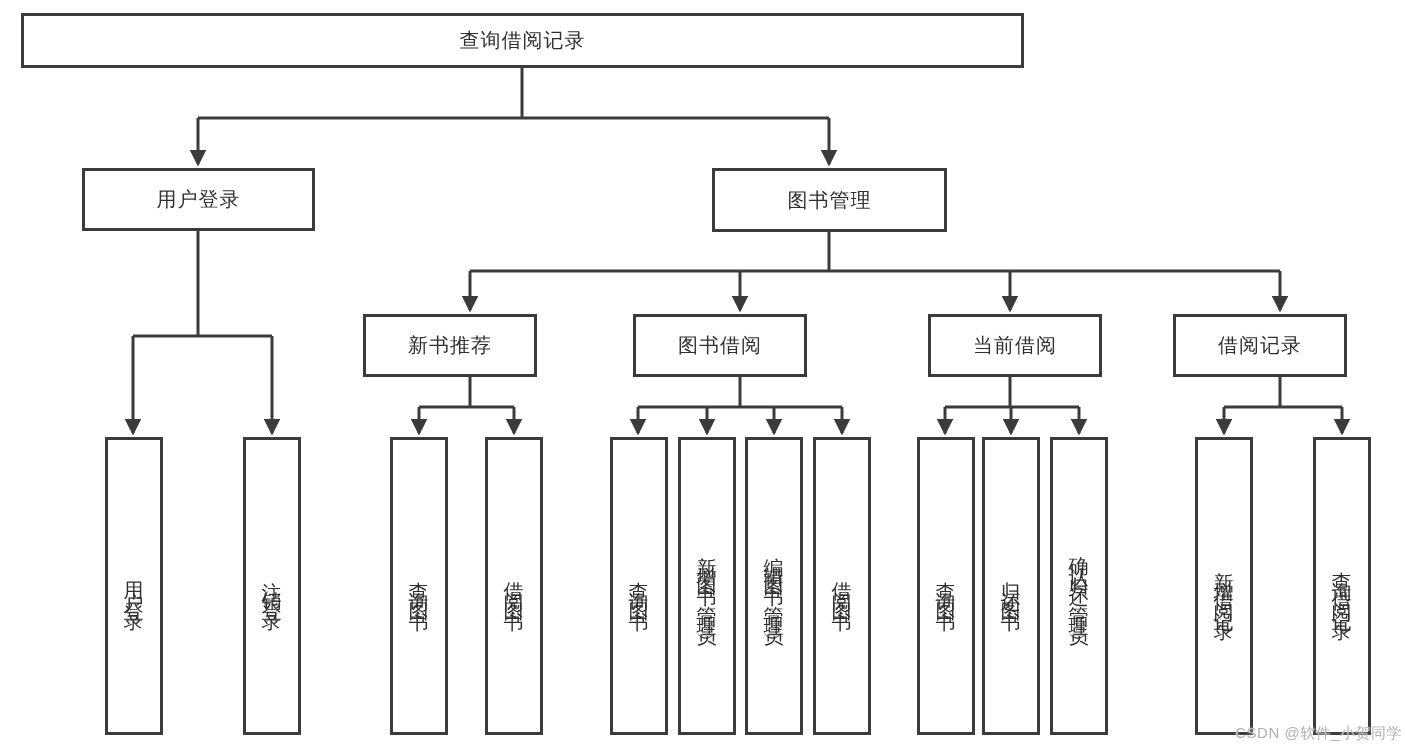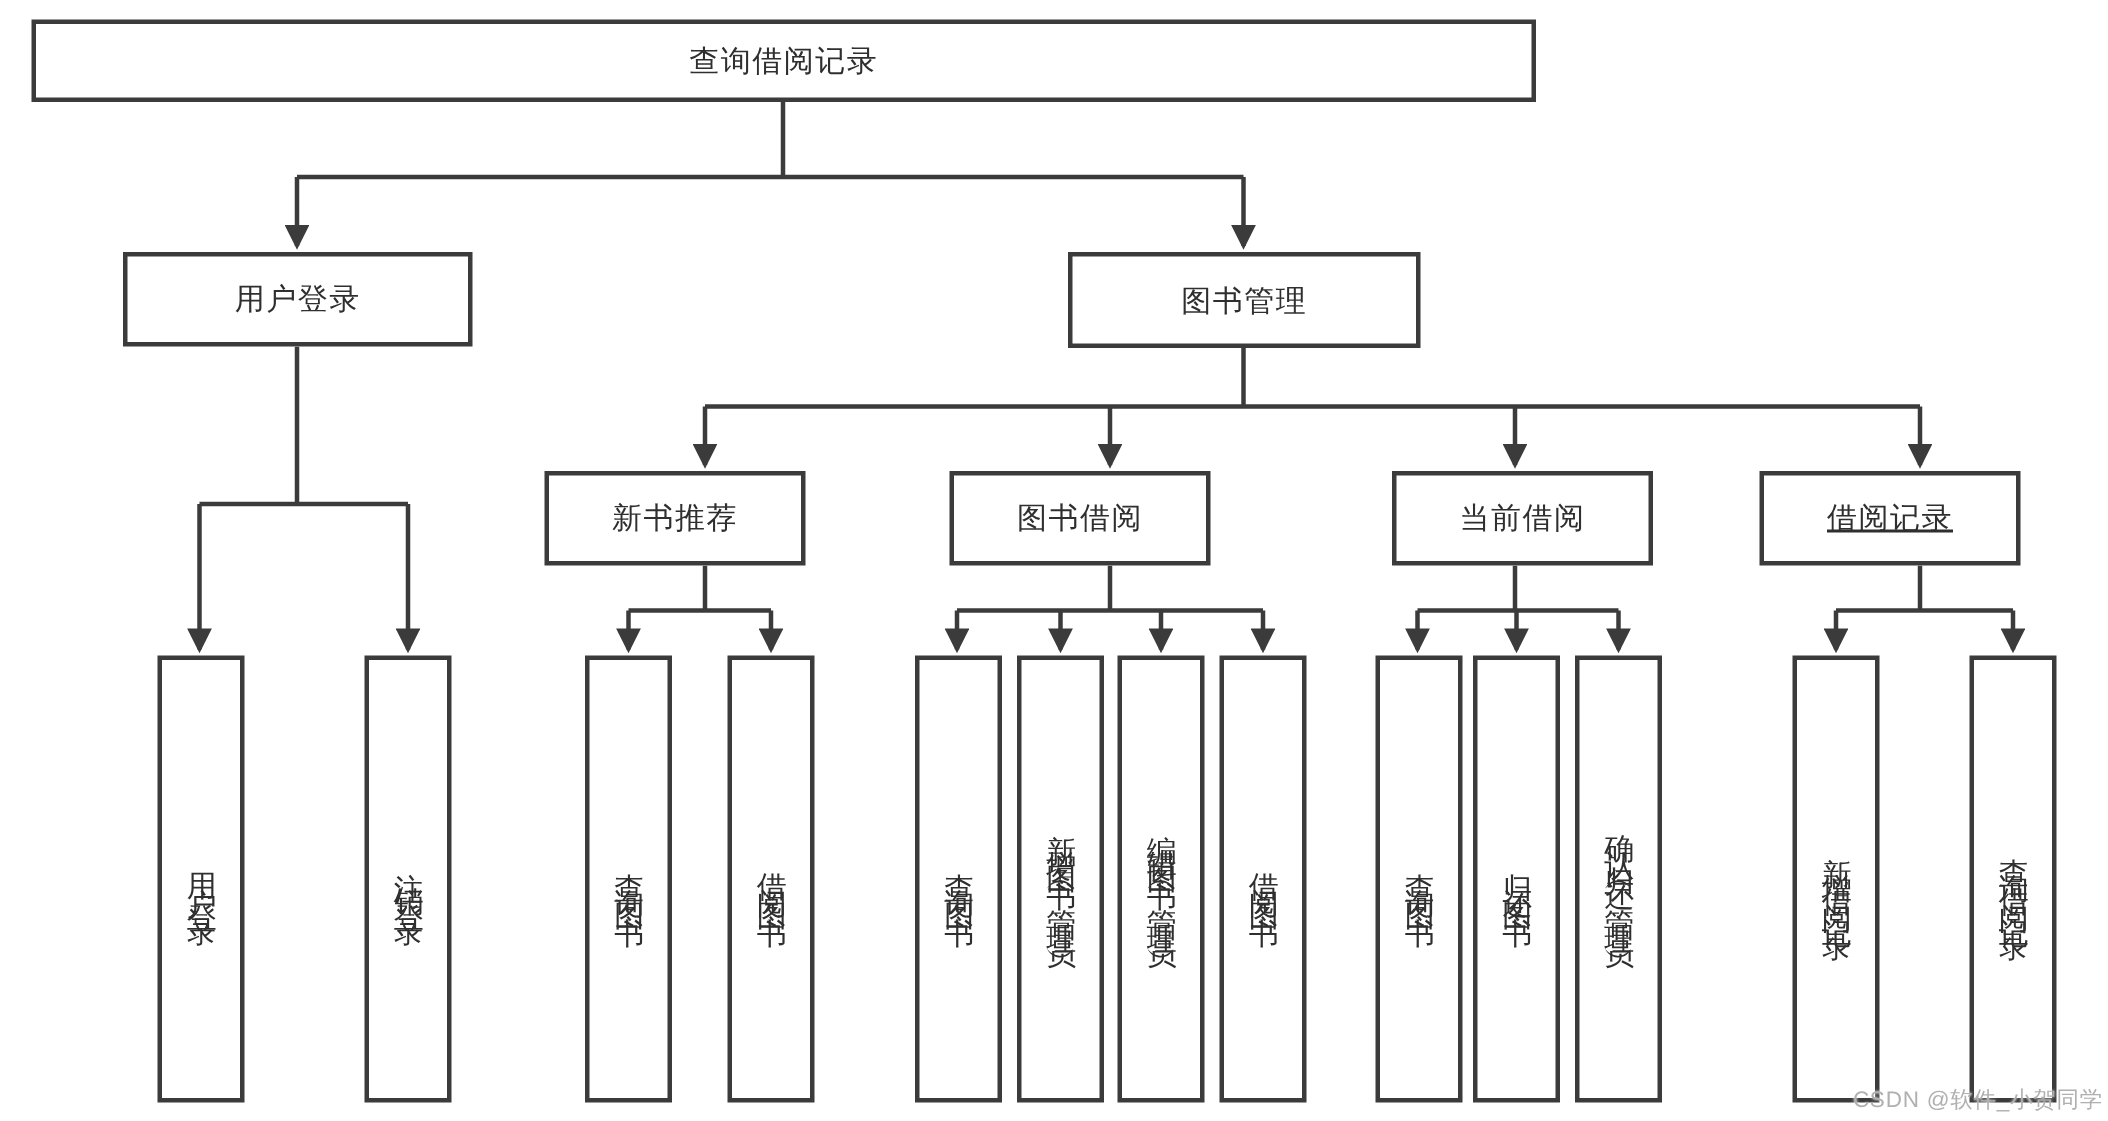--- a/index.html
+++ b/index.html
@@ -34,21 +34,21 @@
   
   .n-root   { left:21px;  top:13px;  width:1003px; height:55px; }
   
   .n-login  { left:82px;  top:168px; width:233px;  height:63px; }
   .n-mgmt   { left:712px; top:168px; width:235px;  height:64px; }
   
   .lvl3     { top:314px; height:63px; width:174px; }
   .n-newrec { left:363px; }
   .n-borrow { left:633px; }
   .n-curr   { left:928px; }
-  .n-record { left:1173px;text-decoration:underline; }
+  .n-record { left:1173px; }
   
   .leaf     { top:437px; height:298px; width:58px; }
   .l1  { left:105px; }  .l2  { left:243px; }
   .l3  { left:390px; }  .l4  { left:485px; }
   .l5  { left:610px; }  .l6  { left:678px; }
   .l7  { left:745px; }  .l8  { left:813px; }
   .l9  { left:917px; }  .l10 { left:982px; }
   .l11 { left:1050px; }
   .l12 { left:1195px; } .l13 { left:1313px; }
 

